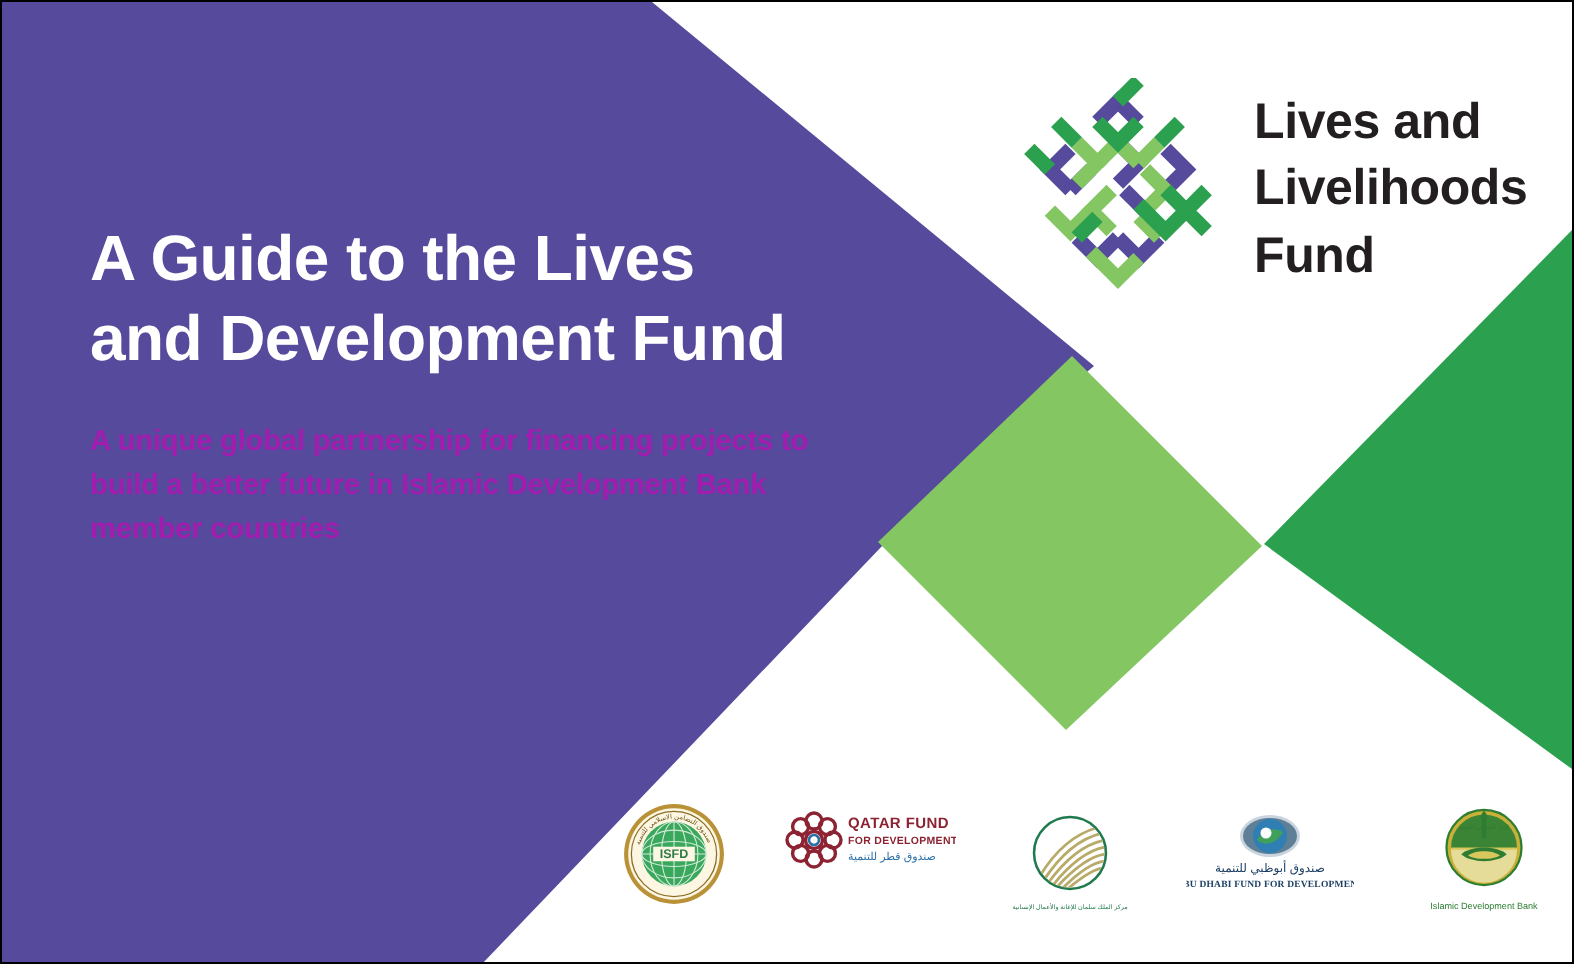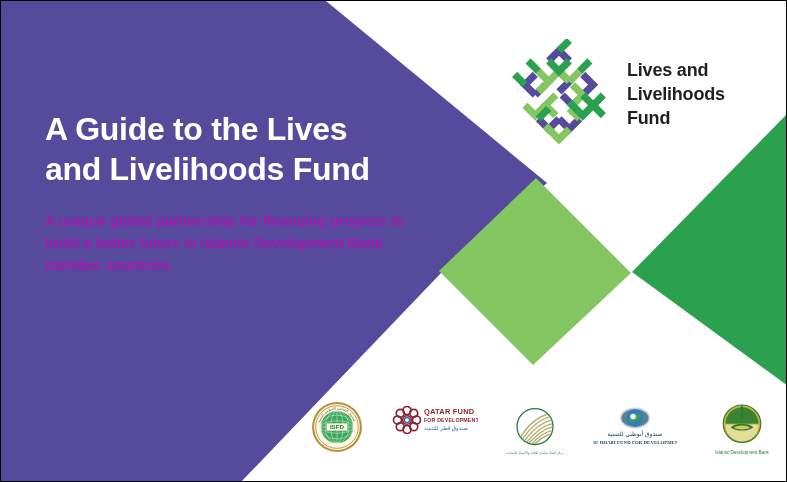--- a/index.html
+++ b/index.html
@@ -63,21 +63,21 @@
     z-index: 6;
   }
   .brand-mark {
     width: 112px;
     height: 112px;
     flex: 0 0 auto;
   }
   .brand-wordmark {
     margin-left: 12px;
     color: #231f20;
-    font-size: 18px;
+    font-size: 25px;
     line-height: 1.33;
     font-weight: bold;
     letter-spacing: -0.2px;
     white-space: pre-line;
     font-family: "Liberation Sans", sans-serif;
   }
   
   .partner-strip {
     position: absolute;
     left: 310px;
@@ -108,21 +108,21 @@
 <div id="page">
 
   <svg id="bg-shapes" viewBox="0 0 787 482" width="787" height="482" xmlns="http://www.w3.org/2000/svg" aria-hidden="true">
     <rect x="0" y="0" width="787" height="482" fill="#ffffff"></rect>
     <polygon points="0,0 325,0 546,182 441,271 239,482 0,482" fill="#564a9c"></polygon>
     <polygon points="535,177 630,272 532,364 438,270" fill="#84c662"></polygon>
     <polygon points="631,271 787,112 787,385" fill="#2ba04e"></polygon>
   </svg>
 
   <div class="title-block">
-    <h1 class="cover-title">A Guide to the Lives and Livelihoods Fund</h1>
+    <h1 class="cover-title">A Guide to the Lives and Development Fund</h1>
     <p class="cover-subtitle">A unique global partnership for financing projects to build a better future in Islamic Development Bank member countries</p>
   </div>
 
   <div class="brand-lockup">
 
     <svg class="brand-mark" viewBox="0 0 200 200" xmlns="http://www.w3.org/2000/svg" aria-hidden="true">
       <g transform="rotate(45 100 100)">
 
         <g fill="none" stroke-width="13" stroke-linecap="butt">
 

